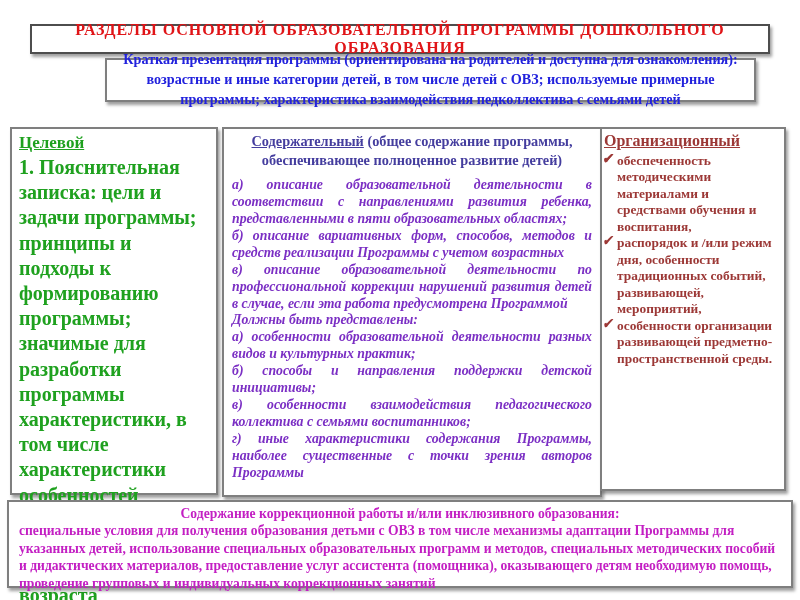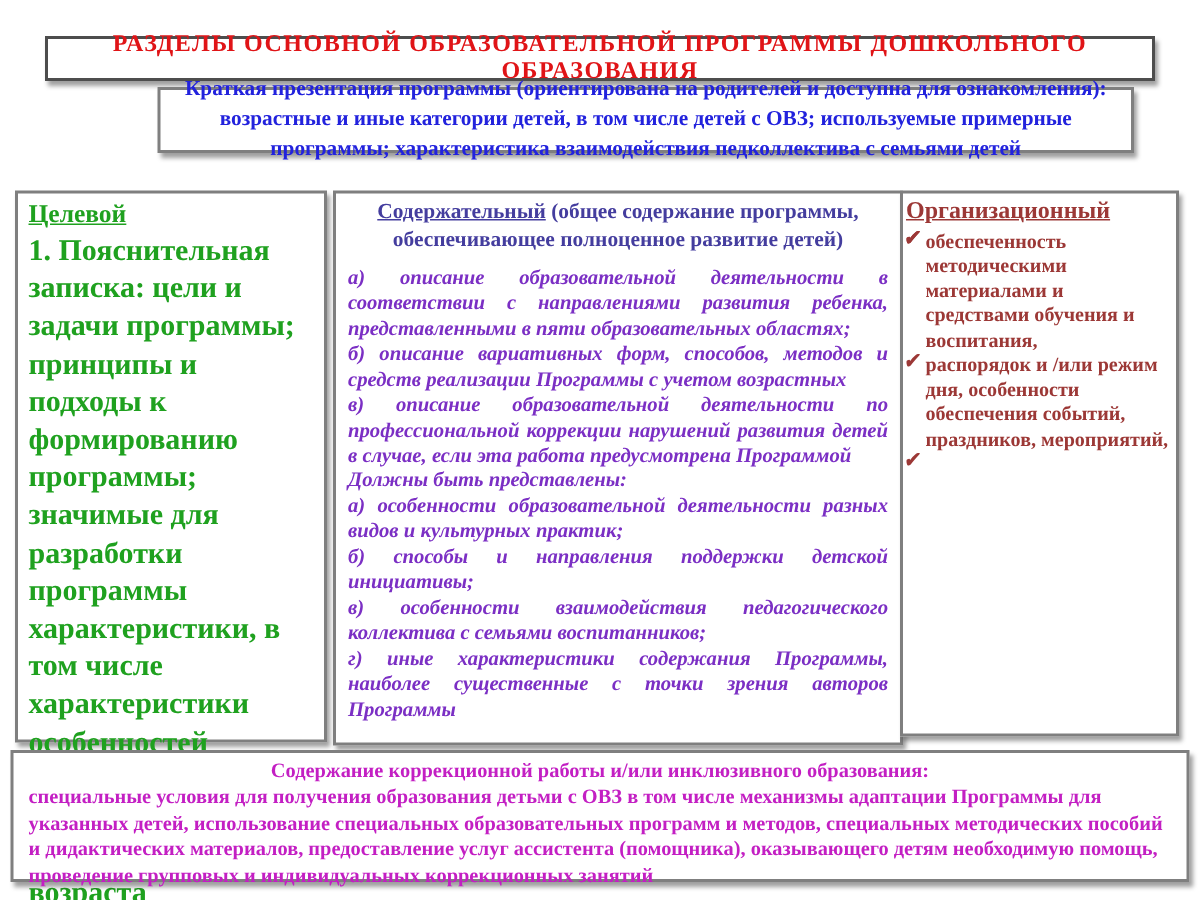--- a/index.html
+++ b/index.html
@@ -105,24 +105,25 @@
     <div class="col-title org-title">Организационный</div>
     <div class="org-item">
       <span class="check">✔</span>
     </div>
     <div class="org-item">
       <span class="check">✔</span>
       <span>обеспеченность методическими материалами и средствами обучения и воспитания,</span>
     </div>
     <div class="org-item">
       <span class="check">✔</span>
-      <span>распорядок и /или режим дня, особенности обеспечения событий, праздников, мероприятий,</span>
+      <span>распорядок и /или режим дня, особенности традиционных событий, развивающей, мероприятий,</span>
     </div>
     <div class="org-item">
       <span class="check">✔</span>
+      <span>особенности организации развивающей предметно-пространственной среды.</span>
     </div>
   </div>
 
   <div class="box correction-box">
     <div class="correction-heading">Содержание коррекционной работы и/или инклюзивного образования:</div>
     <div class="correction-body">специальные условия для получения образования детьми с ОВЗ в том числе механизмы адаптации Программы для указанных детей, использование специальных образовательных программ и методов, специальных методических пособий и дидактических материалов, предоставление услуг ассистента (помощника), оказывающего детям необходимую помощь, проведение групповых и индивидуальных коррекционных занятий</div>
   </div>
 
 </div>
 

